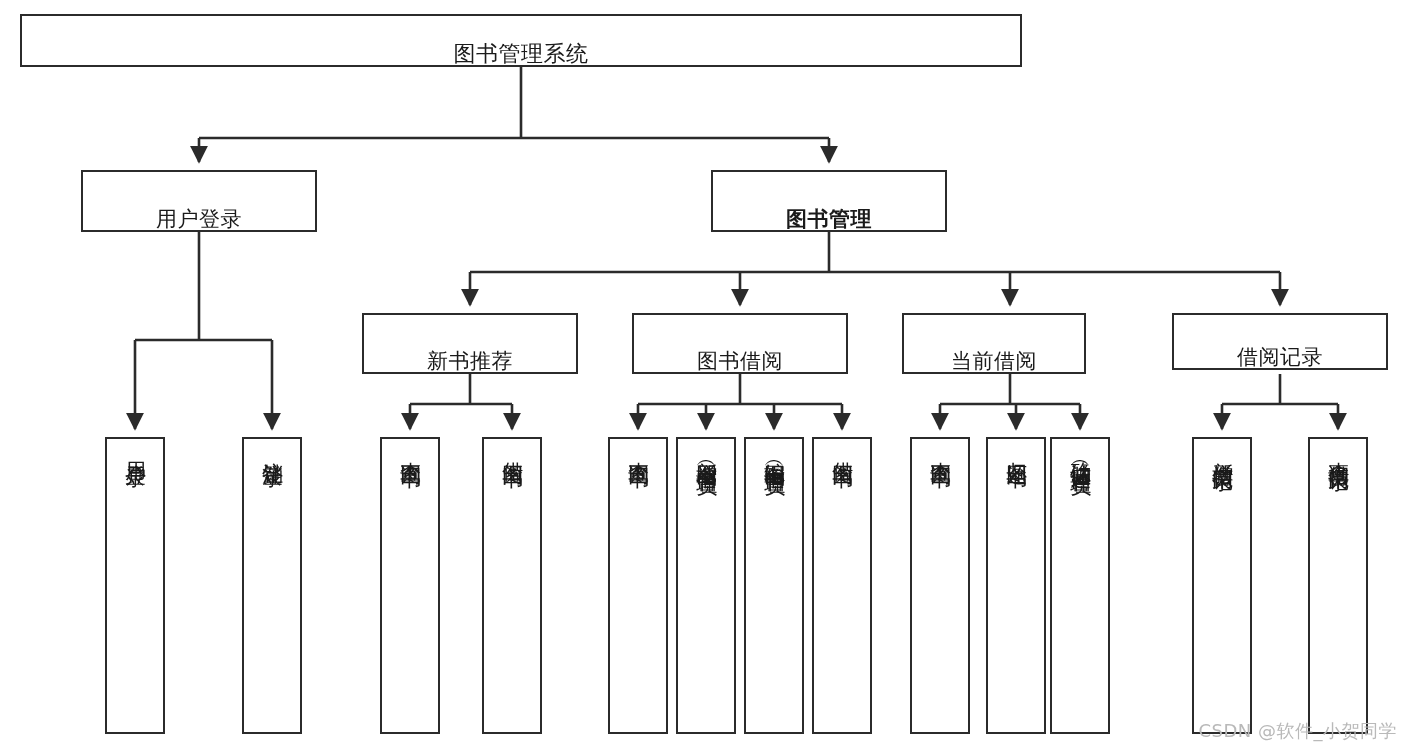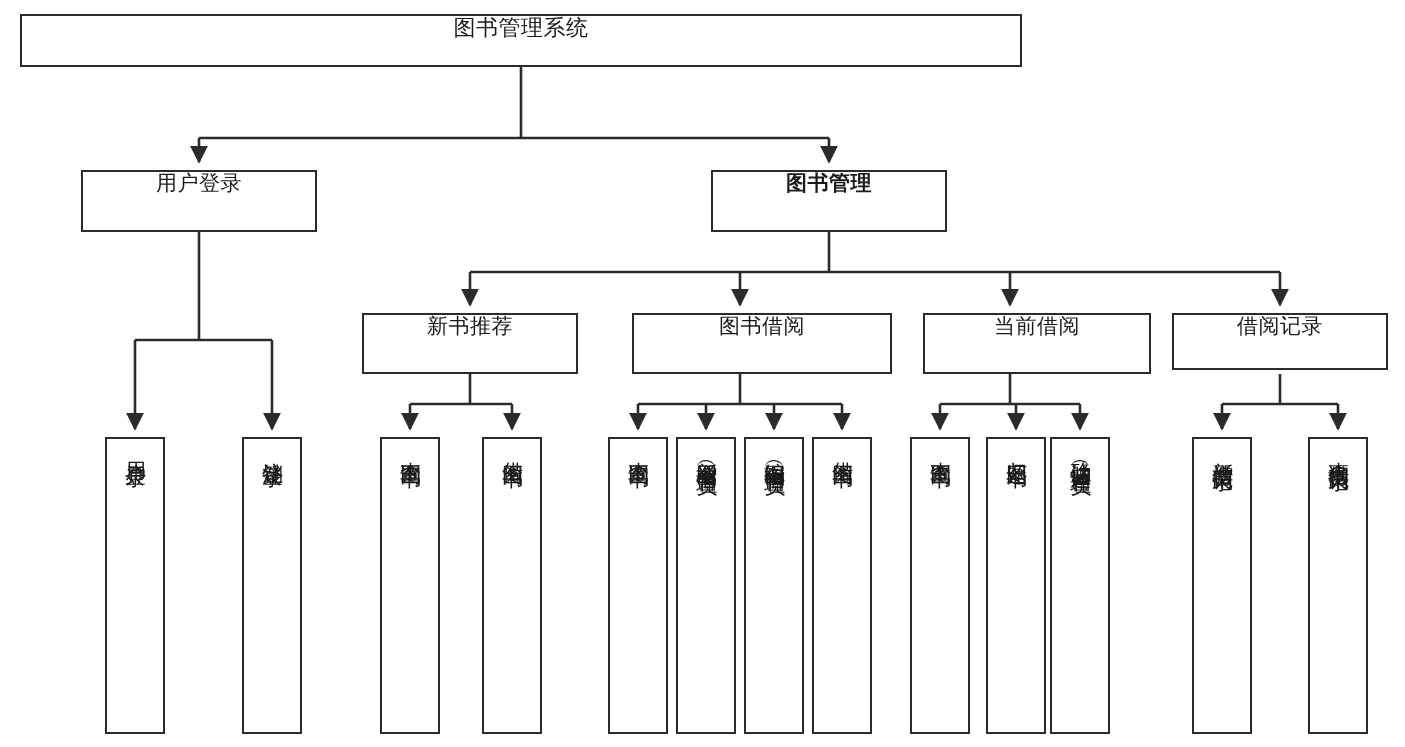--- a/index.html
+++ b/index.html
@@ -24,21 +24,21 @@
     top: 0;
     width: 1405px;
     height: 747px;
   }
   .node {
     position: absolute;
     box-sizing: border-box;
     background: #ffffff;
     border: 2px solid #2b2b2b;
     display: flex;
-    align-items: flex-start;
+    align-items: flex-end;
     justify-content: center;
     color: #1a1a1a;
     z-index: 2;
   }
   .node-label {
     display: block;
     line-height: 1.06;
     letter-spacing: 0.5px;
     white-space: nowrap;
   }
@@ -140,25 +140,25 @@
   </div>
 
   <div class="node h-node" style="left:711px; top:170px; width:236px; height:62px;font-weight:bold;">
     <span class="node-label">图书管理</span>
   </div>
 
   <div class="node h-node" style="left:362px; top:313px; width:216px; height:61px;">
     <span class="node-label">新书推荐</span>
   </div>
 
-  <div class="node h-node" style="left:632px; top:313px; width:260px; height:61px;">
+  <div class="node h-node" style="left:632px; top:313px; width:216px; height:61px;">
     <span class="node-label">图书借阅</span>
   </div>
 
-  <div class="node h-node" style="left:902px; top:313px; width:228px; height:61px;margin-left:21px;">
+  <div class="node h-node" style="left:902px; top:313px; width:184px; height:61px;">
     <span class="node-label">当前借阅</span>
   </div>
 
   <div class="node h-node" style="left:1172px; top:313px; width:216px; height:57px;">
     <span class="node-label">借阅记录</span>
   </div>
 
   <div class="node v-node" style="left:105px; top:437px; width:60px; height:297px;">
     <span class="node-label">用户登录</span>
   </div>
@@ -204,14 +204,15 @@
   </div>
 
   <div class="node v-node" style="left:1192px; top:437px; width:60px; height:297px;">
     <span class="node-label">新增借阅记录</span>
   </div>
 
   <div class="node v-node" style="left:1308px; top:437px; width:60px; height:297px;">
     <span class="node-label">查询借阅记录</span>
   </div>
 
+  <div class="watermark">CSDN @软件_小贺同学</div>
 
 </div>
 
 </body></html>

